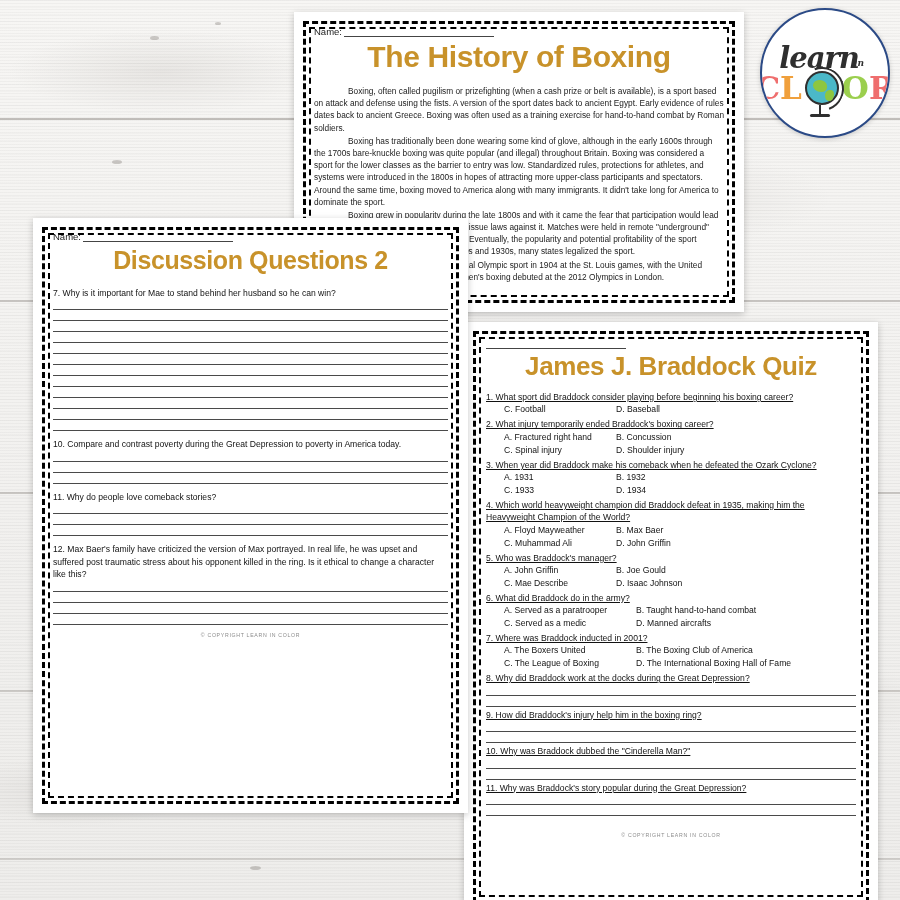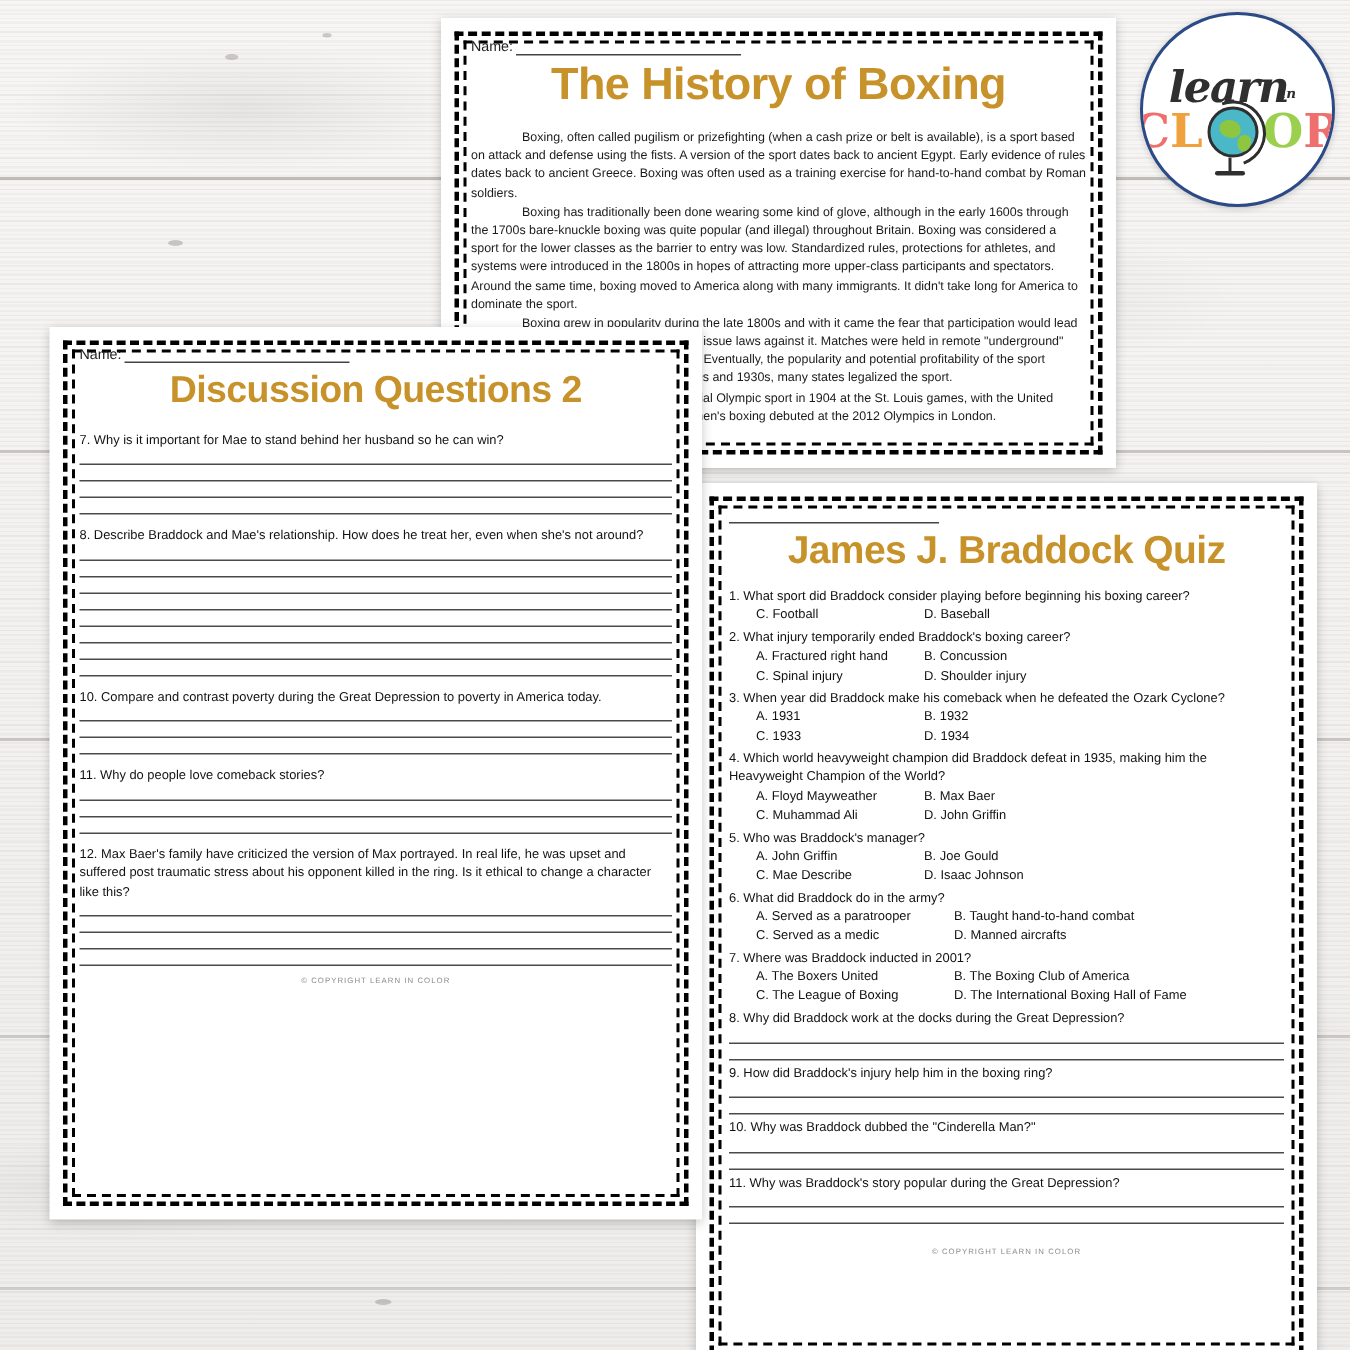--- a/index.html
+++ b/index.html
@@ -98,21 +98,21 @@
   
   #sheet-discussion{left:33px;top:218px;width:435px;height:595px;}
   #sheet-discussion .page{padding:13px 20px 8px 20px;}
   #sheet-discussion .title{font-size:25px;margin:6px 0 14px 0;}
   #sheet-discussion .qblock{margin-bottom:7px;}
 
   
   #sheet-quiz{left:464px;top:322px;width:414px;height:590px;}
   #sheet-quiz .page{padding:16px 22px 8px 22px;}
   #sheet-quiz .title{font-size:26px;margin:4px 0 12px 0;}
-  #sheet-quiz .q{margin-top:2px;}
+  #sheet-quiz .q{margin-top:2px;text-decoration:underline;}
 
   
   #logo{
     position:absolute;left:760px;top:8px;width:130px;height:130px;border-radius:50%;
     background:#ffffff;border:2.5px solid #2b4a86;box-sizing:border-box;
     box-shadow:0 1px 5px rgba(0,0,0,.18);
     display:flex;flex-direction:column;align-items:center;justify-content:center;
     overflow:hidden;
   }
   .logo-learn{
@@ -312,21 +312,20 @@
 
     <div class="qblock">
       <p class="q">7. Why is it important for Mae to stand behind her husband so he can win?</p>
       <div class="answerline"></div>
       <div class="answerline"></div>
       <div class="answerline"></div>
       <div class="answerline"></div>
     </div>
 
     <div class="qblock">
-      <p class="q">8. Describe Braddock and Mae's relationship. How does he treat her, even when she's not around?</p>
       <div class="answerline"></div>
       <div class="answerline"></div>
       <div class="answerline"></div>
       <div class="answerline"></div>
     </div>
 
     <div class="qblock">
       <div class="answerline"></div>
       <div class="answerline"></div>
       <div class="answerline"></div>

